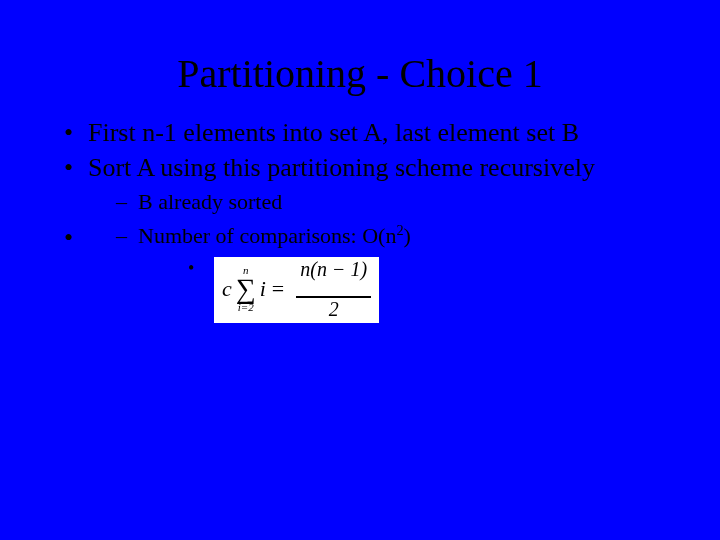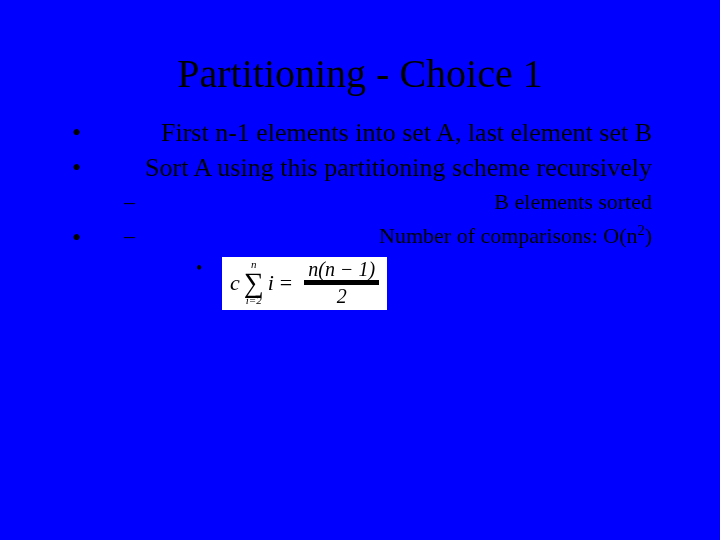--- a/index.html
+++ b/index.html
@@ -20,24 +20,23 @@
   }
   .title {
     text-align: center;
     font-size: 40px;
     font-weight: normal;
     margin: 0 0 20px 0;
   }
   ul.level1 {
     list-style: none;
     padding: 0;
-    margin: 8px;
+    margin: 0;
     font-size: 26px;
     line-height: 1.25;
-    text-align: right;
   }
   ul.level1 > li {
     position: relative;
     padding-left: 28px;
     margin: 2px 0;
   }
   ul.level1 > li::before {
     content: "•";
     position: absolute;
     left: 4px;
@@ -117,22 +116,22 @@
   }
   .frac {
     display: inline-flex;
     flex-direction: column;
     align-items: center;
     line-height: 1;
     margin-left: 6px;
     font-size: 20px;
   }
   .frac .num {
-    border-bottom: 5px solid #000000;
-    padding: 0 4px 1px 4px;
+    border-bottom: 2px solid #000000;
+    padding: 0 4px 17px 4px;
   }
   .frac .den {
     padding-top: 1px;
   }
   .worst-line {
     display: flex;
     align-items: center;
   }
 </style>
 </head>
@@ -142,21 +141,21 @@
   <h1 class="title">Partitioning - Choice 1</h1>
 
   <ul class="level1">
     <li>
       <span>First n-1 elements into set A, last element set B</span>
     </li>
     <li>
       <span>Sort A using this partitioning scheme recursively</span>
       <ul class="level2">
         <li>
-          <span>B elements sorted</span>
+          <span>B already sorted</span>
         </li>
       </ul>
     </li>
     <li>
       <ul class="level2">
         <li>
           <span>Number of comparisons: O(n</span><span class="sup">2</span><span>)</span>
           <ul class="level3">
             <li>
               <span class="worst-line">

